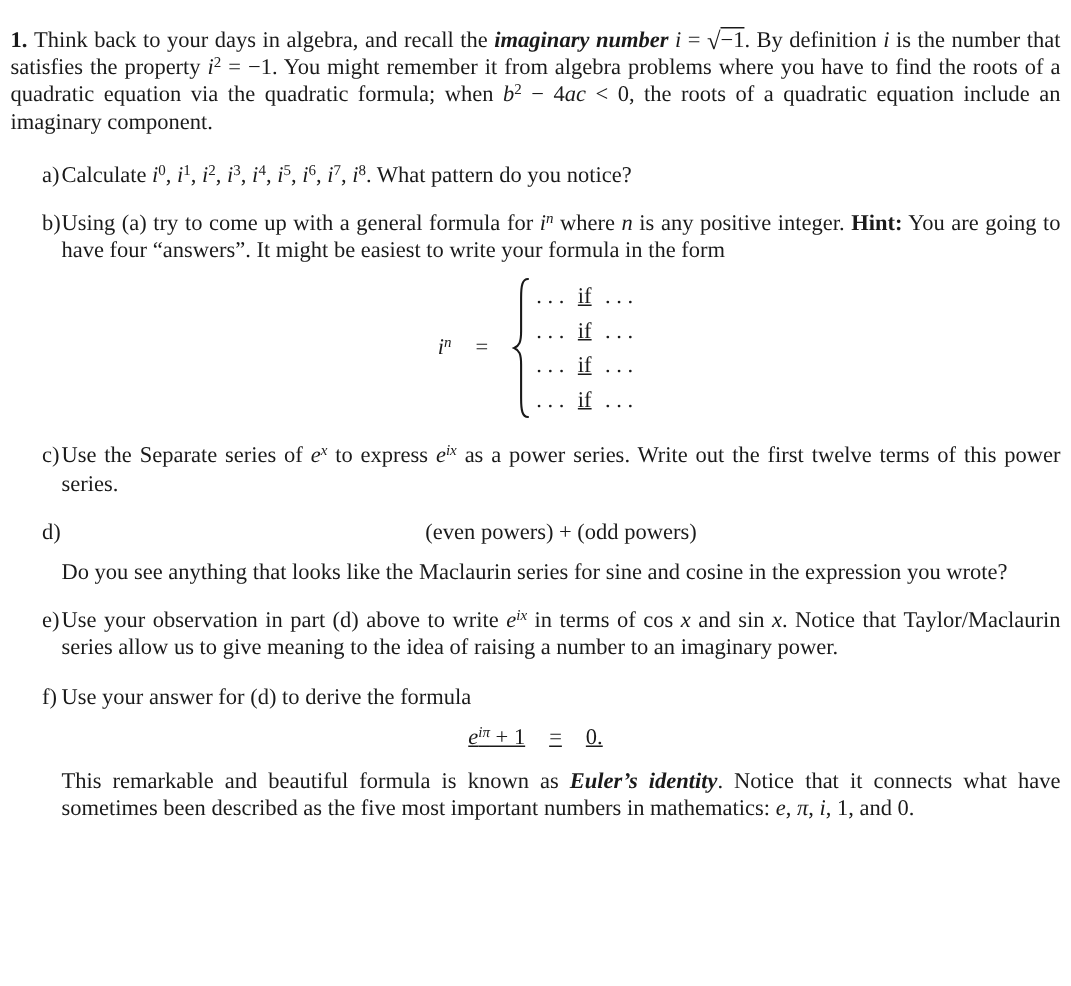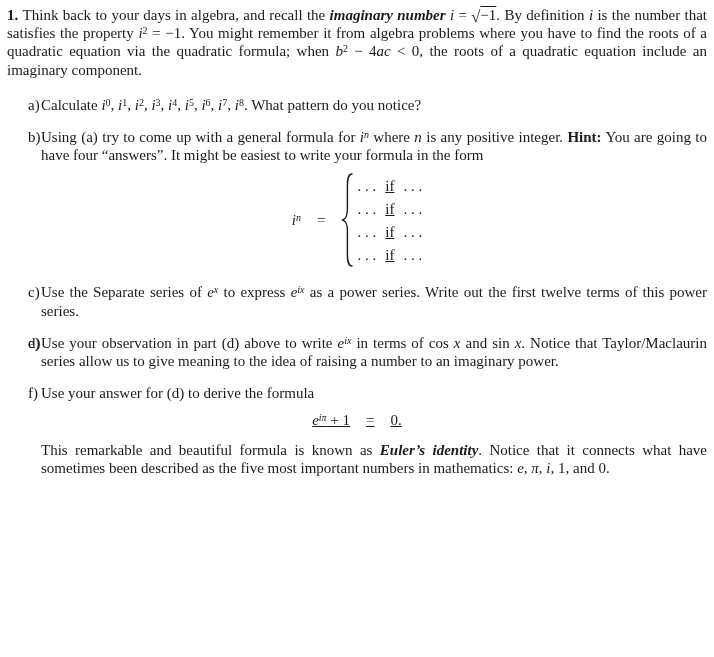--- a/index.html
+++ b/index.html
@@ -2,21 +2,21 @@
 <html><head>
 <meta charset="utf-8">
 <style>
   html,body{margin:0;padding:0;background:#ffffff;}
   body{
     width:714px;height:657px;overflow:hidden;
     font-family:"Liberation Serif", serif;
     color:#1a1a1a;
     font-size:15px;line-height:18.2px;
   }
-  .page{box-sizing:border-box;width:714px;height:586px;padding:6px 7px 0 7px;}
+  .page{box-sizing:border-box;width:714px;height:586px;padding:18px 7px 0 7px;}
   .para{margin:0;text-align:justify;}
   .intro{margin-bottom:17px;}
   .item{position:relative;padding-left:34px;margin-bottom:14px;text-align:justify;}
   .item-label{position:absolute;left:21px;top:0;}
   .item-body{text-align:justify;}
   .centered-line{text-align:center;margin:2px 0 0 0;}
   .followup{margin-top:9px;text-align:justify;}
   .closing{margin:11px 0 0 0;padding-left:34px;text-align:justify;}
 
   
@@ -72,20 +72,22 @@
     </span>
   </div>
 
   <div class="item">
     <span class="item-label">c)</span>
     <div class="item-body"><span class="seg-r">Use the Separate series of </span><span class="seg-i">e</span><span class="seg-supi">x</span><span class="seg-r"> to express </span><span class="seg-i">e</span><span class="seg-supi">ix</span><span class="seg-r"> as a power series. Write out the first twelve terms of this power series.</span></div>
   </div>
 
   <div class="item">
     <span class="item-label">d)</span>
+    <div class="centered-line">(even powers) + (odd powers)</div>
+    <p class="para followup">Do you see anything that looks like the Maclaurin series for sine and cosine in the expression you wrote?</p>
   </div>
 
   <div class="item">
     <span class="item-label">e)</span>
     <div class="item-body"><span class="seg-r">Use your observation in part (d) above to write </span><span class="seg-i">e</span><span class="seg-supi">ix</span><span class="seg-r"> in terms of cos </span><span class="seg-i">x</span><span class="seg-r"> and sin </span><span class="seg-i">x</span><span class="seg-r">. Notice that Taylor/Maclaurin series allow us to give meaning to the idea of raising a number to an imaginary power.</span></div>
   </div>
 
   <div class="item" style="margin-bottom:0;">
     <span class="item-label">f)</span>
     <div class="item-body"><span class="seg-r">Use your answer for (d) to derive the formula</span></div>

